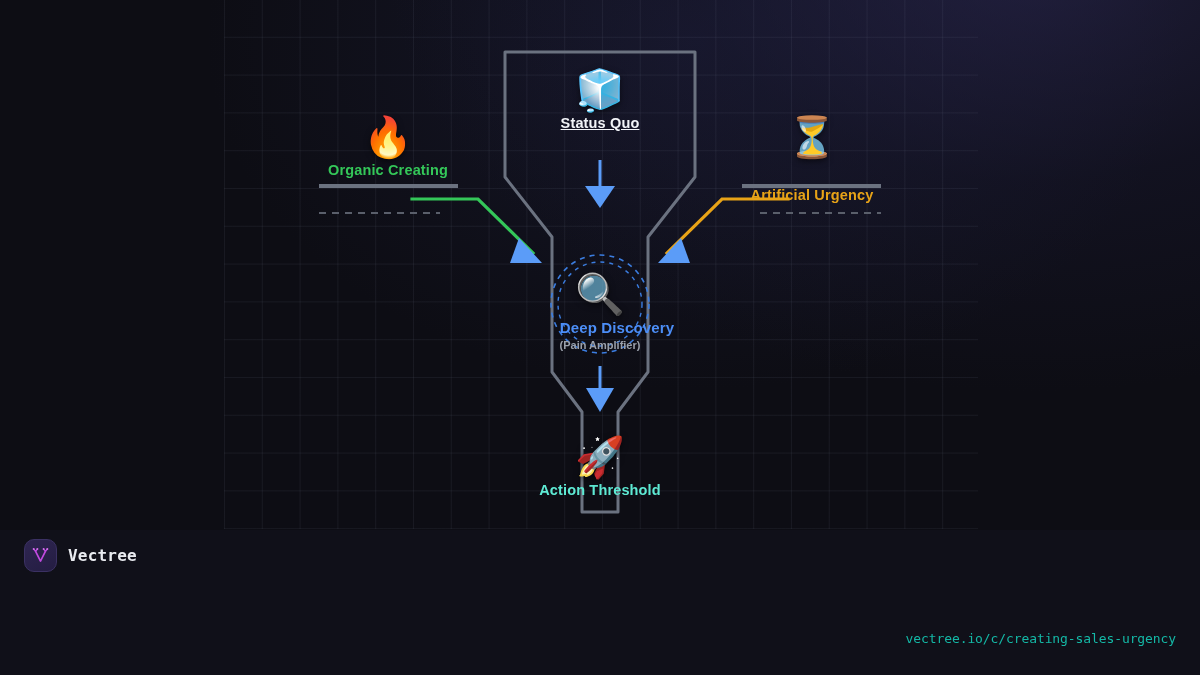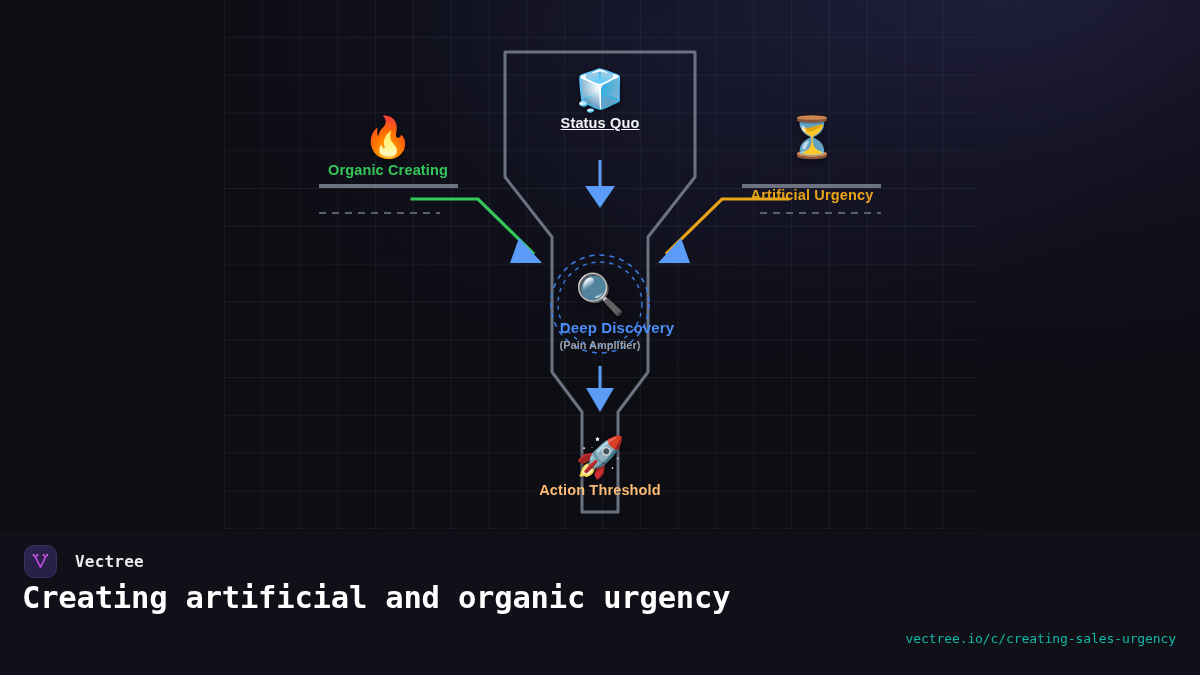--- a/index.html
+++ b/index.html
@@ -95,39 +95,39 @@
   #node-organic .label { color: #34c759; }
 
   #node-artificial { left: 812px; top: 115px; }
   #node-artificial .label { color: #e8a317; margin-top: 28px; }
 
   #node-discovery { left: 600px; top: 272px; }
   #node-discovery .emoji { font-size: 40px; }
   #node-discovery .label { color: #4c8ef7; font-size: 15px; padding-left: 34px; }
 
   #node-action { left: 600px; top: 435px; }
-  #node-action .label { color: #fdba74; }
+  #node-action .label { color: #5eead4; }
 
   
   #footer {
     position: absolute;
     left: 0;
     bottom: 0;
     width: 1200px;
     height: 145px;
     background: #101019;
   }
 
   #brand {
     position: absolute;
     left: 24px;
-    top: 15px;
+    top: 9px;
     display: flex;
     align-items: center;
-    gap: 18px;
+    gap: 11px;
   }
   #brand-mark {
     width: 33px;
     height: 33px;
     border-radius: 10px;
     background: linear-gradient(150deg, #2e2551 0%, #241d42 100%);
     border: 1px solid #3b3163;
     display: flex;
     align-items: center;
     justify-content: center;
@@ -239,19 +239,18 @@
           <circle cx="4.2" cy="4.5" r="1.15" fill="#d26bee"></circle>
           <circle cx="8.4" cy="4.5" r="1.15" fill="#d26bee"></circle>
           <circle cx="15.6" cy="4.5" r="1.15" fill="#d26bee"></circle>
           <circle cx="19.8" cy="4.5" r="1.15" fill="#d26bee"></circle>
         </svg>
       </div>
       <span id="brand-name">Vectree</span>
     </div>
 
     <div id="headline">
-      <span class="line">Creating artificial and organic urgency</span>
     </div>
 
     <div id="footer-url">vectree.io/c/creating-sales-urgency</div>
   </div>
 
 </div>
 
 </body></html>

